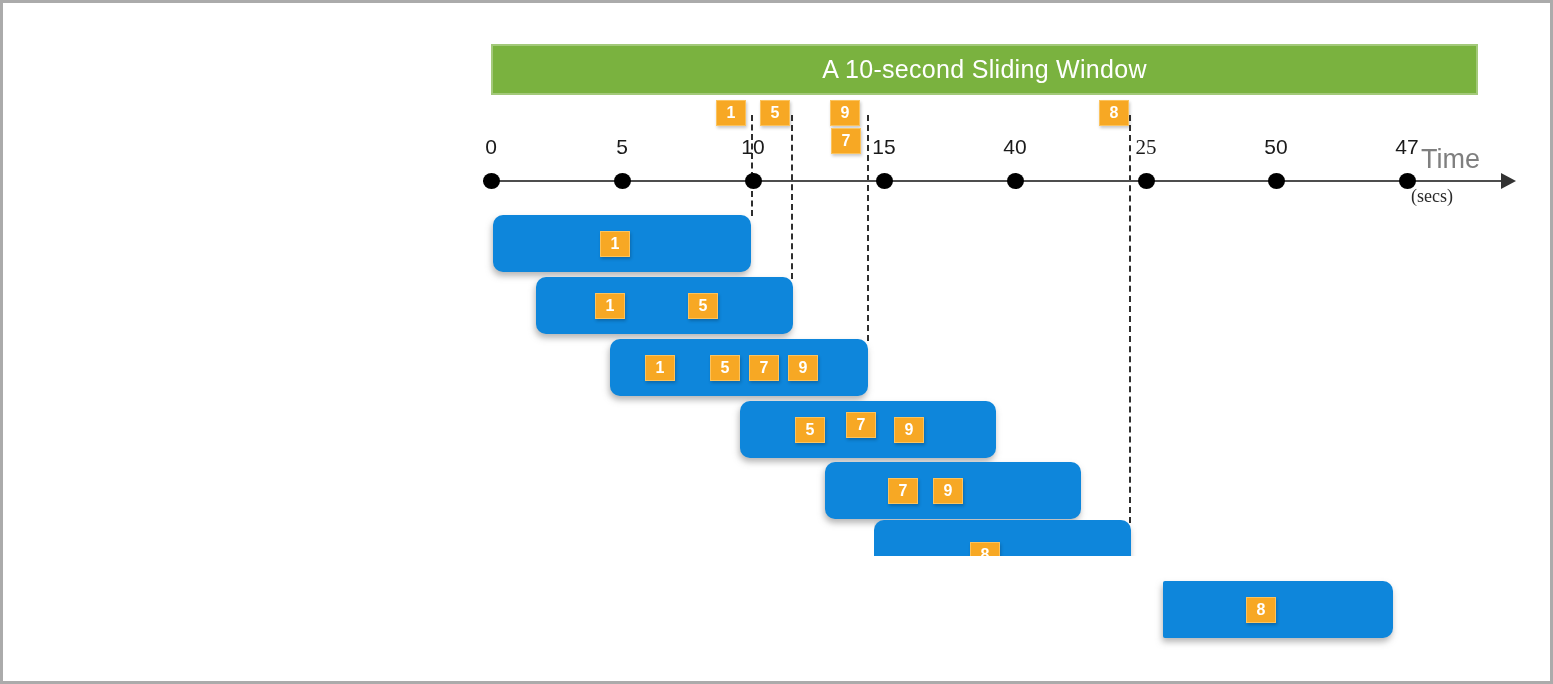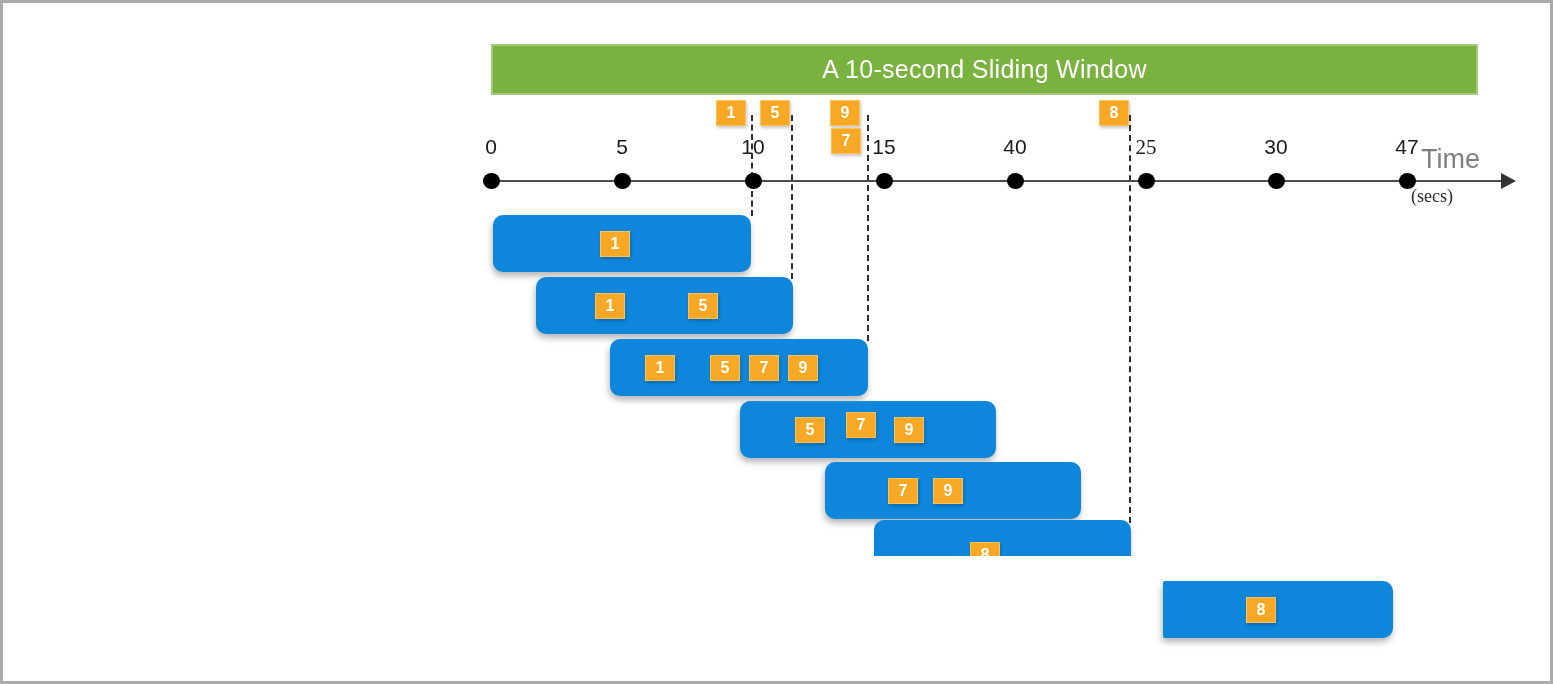--- a/index.html
+++ b/index.html
@@ -104,21 +104,21 @@
   <div class="dot" style="left:1135px;"></div>
   <div class="dot" style="left:1265px;"></div>
   <div class="dot" style="left:1396px;"></div>
 
   <div class="tick" style="left:466px;">0</div>
   <div class="tick" style="left:597px;">5</div>
   <div class="tick" style="left:728px;">10</div>
   <div class="tick" style="left:859px;">15</div>
   <div class="tick" style="left:990px;">40</div>
   <div class="tick" style="left:1121px;font-family:Liberation Serif, serif;">25</div>
-  <div class="tick" style="left:1251px;">30</div>
+  <div class="tick" style="left:1251px;">50</div>
   <div class="tick" style="left:1382px;">47</div>
 
   <div class="time-label">Time</div>
   <div class="secs-label">(secs)</div>
 
   <div class="bar" style="left:490px; top:212px; width:258px;">
     <div class="chip" style="left:107px;">
         <span>1</span>
       </div>
   </div>

